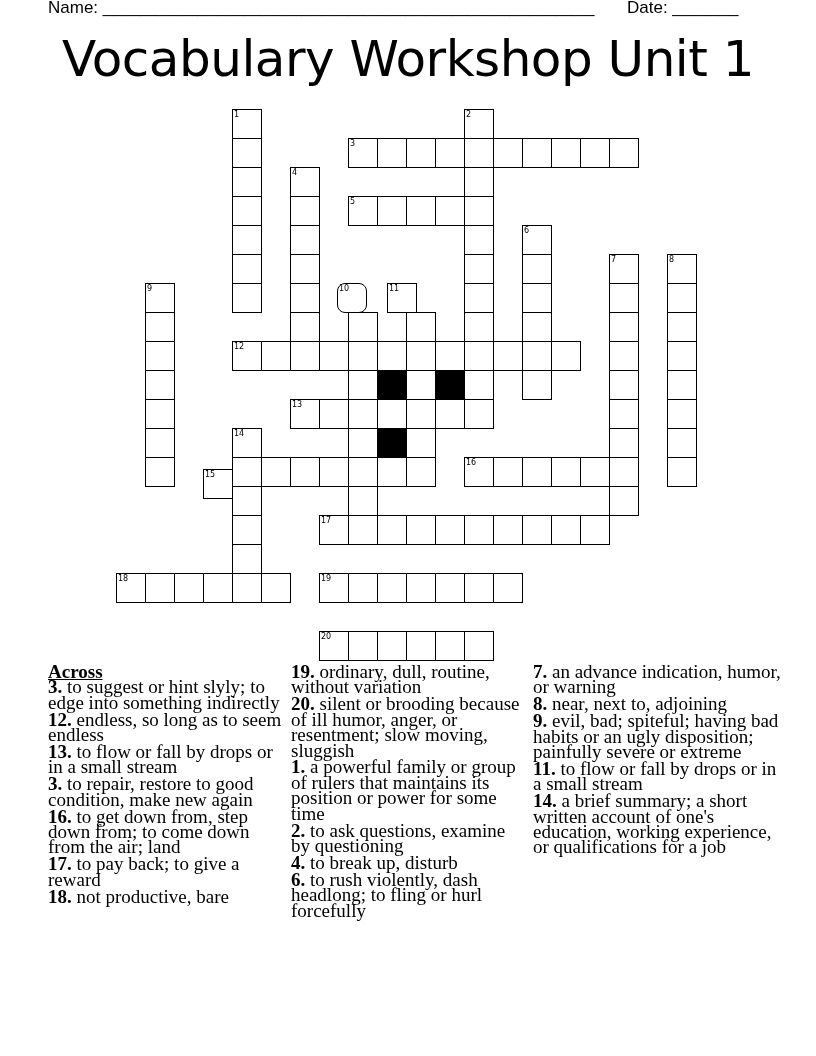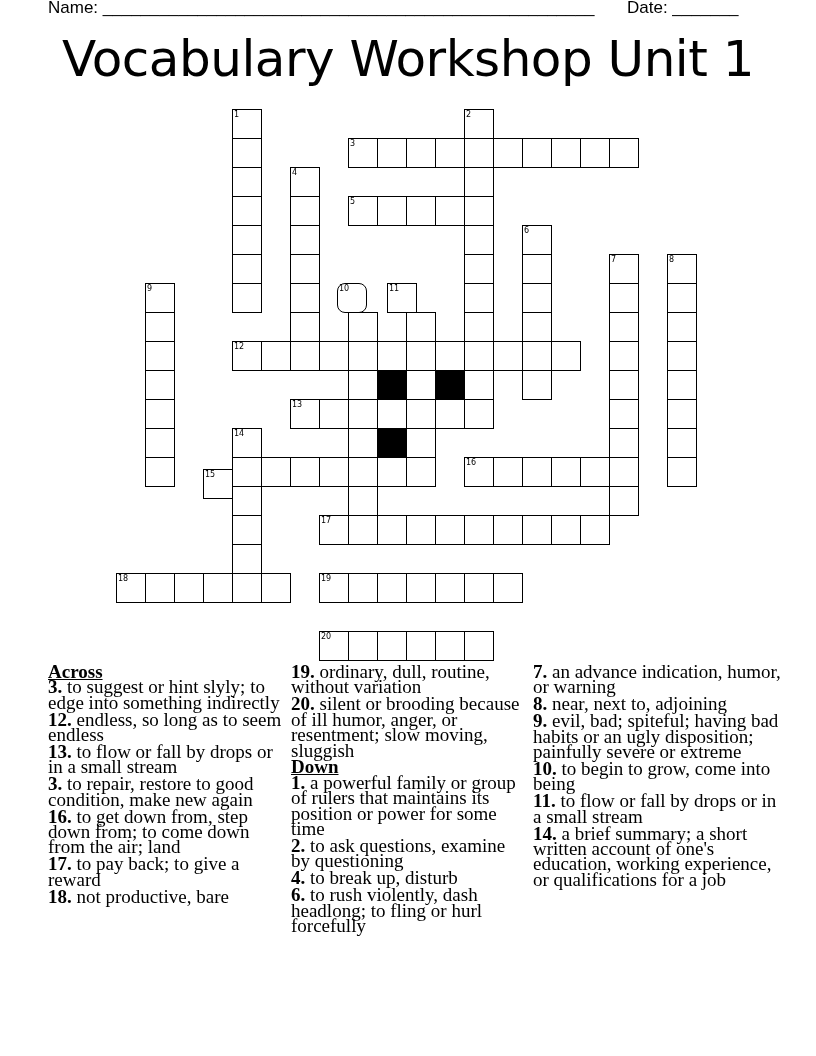--- a/index.html
+++ b/index.html
@@ -217,27 +217,25 @@
   <div class="clue"><b>13.</b> <span>to flow or fall by drops or in a small stream</span></div>
   <div class="clue"><b>3.</b> <span>to repair, restore to good condition, make new again</span></div>
   <div class="clue"><b>16.</b> <span>to get down from, step down from; to come down from the air; land</span></div>
   <div class="clue"><b>17.</b> <span>to pay back; to give a reward</span></div>
   <div class="clue"><b>18.</b> <span>not productive, bare</span></div>
 </div>
 
 <div class="clues col2">
   <div class="clue"><b>19.</b> <span>ordinary, dull, routine, without variation</span></div>
   <div class="clue"><b>20.</b> <span>silent or brooding because of ill humor, anger, or resentment; slow moving, sluggish</span></div>
-  <div class="clue-head">Down</div>
   <div class="clue"><b>1.</b> <span>a powerful family or group of rulers that maintains its position or power for some time</span></div>
   <div class="clue"><b>2.</b> <span>to ask questions, examine by questioning</span></div>
   <div class="clue"><b>4.</b> <span>to break up, disturb</span></div>
   <div class="clue"><b>6.</b> <span>to rush violently, dash headlong; to fling or hurl forcefully</span></div>
 </div>
 
 <div class="clues col3">
   <div class="clue"><b>7.</b> <span>an advance indication, humor, or warning</span></div>
   <div class="clue"><b>8.</b> <span>near, next to, adjoining</span></div>
   <div class="clue"><b>9.</b> <span>evil, bad; spiteful; having bad habits or an ugly disposition; painfully severe or extreme</span></div>
-  <div class="clue"><b>10.</b> <span>to begin to grow, come into being</span></div>
   <div class="clue"><b>11.</b> <span>to flow or fall by drops or in a small stream</span></div>
   <div class="clue"><b>14.</b> <span>a brief summary; a short written account of one's education, working experience, or qualifications for a job</span></div>
 </div>
 
 </body></html>

